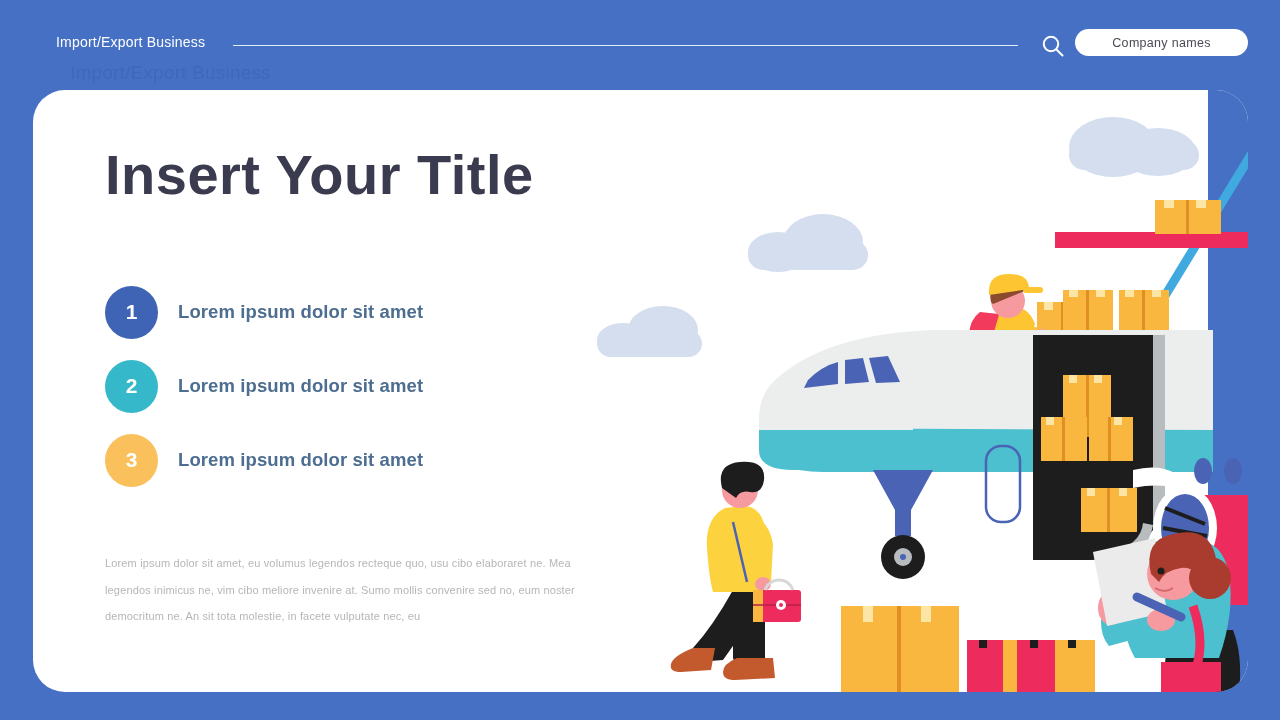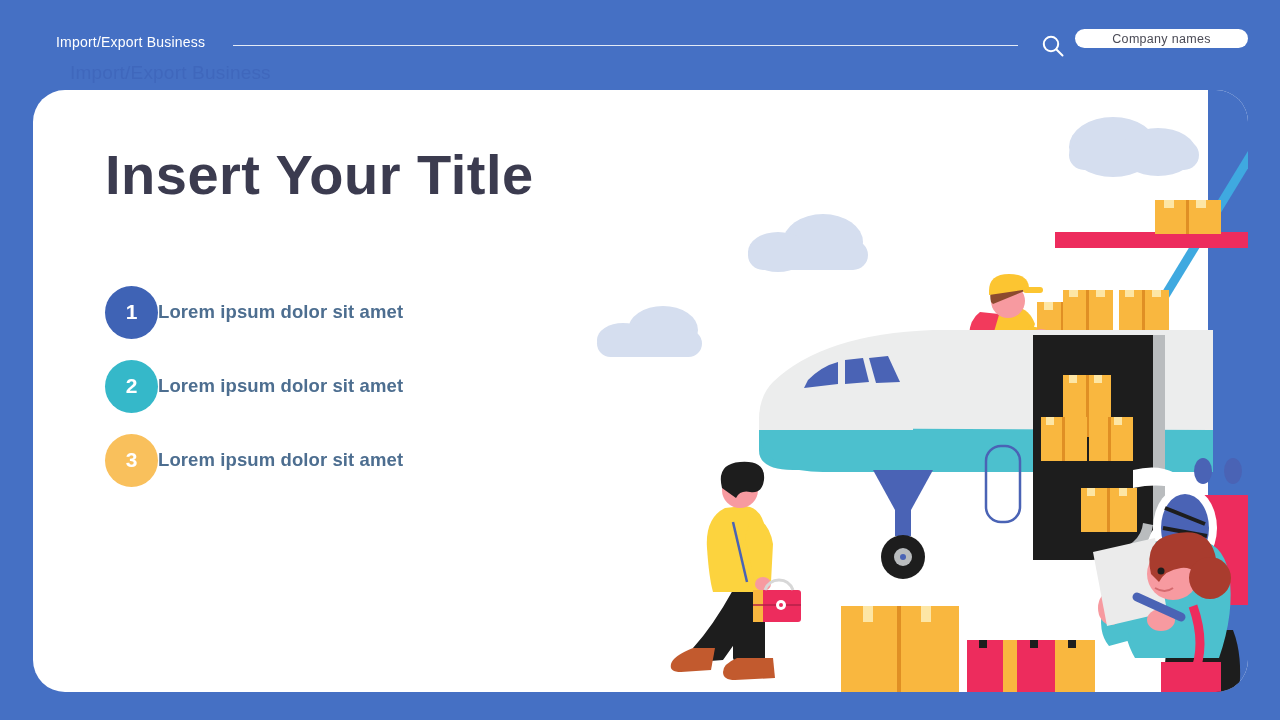--- a/index.html
+++ b/index.html
@@ -27,21 +27,21 @@
   }
   .header-rule {
     position:absolute; left:233px; top:45px; width:785px; height:1px;
     background:#ffffff; opacity:.85;
   }
   .search-icon {
     position:absolute; left:1040px; top:33px; width:26px; height:26px;
   }
   .company-pill {
     position:absolute; left:1075px; top:29px;
-    width:173px; height:19px; border-radius:17px;
+    width:173px; height:27px; border-radius:17px;
     background:#ffffff; color:#4a4a55;
     font-size:12.5px; display:flex; align-items:center; justify-content:center;
     letter-spacing:.3px; cursor:pointer; border:none;
     font-family:"Liberation Sans", sans-serif;
   }
 
   
   .card {
     position:absolute; left:33px; top:90px;
     width:1215px; height:602px;
@@ -61,21 +61,21 @@
   .bullet {
     width:53px; height:53px; border-radius:50%;
     flex:0 0 53px;
     display:flex; align-items:center; justify-content:center;
     color:#ffffff; font-size:21px; font-weight:bold;
   }
   .bullet-1 { background:#3f63b5; }
   .bullet-2 { background:#35b8c9; }
   .bullet-3 { background:#f9c05c; }
   .bullet-label {
-    font-size:18.5px; font-weight:bold;
+    margin-left:20px; font-size:18.5px; font-weight:bold;
     color:#4d6e90; letter-spacing:.1px;
   }
 
   .body-copy {
     position:absolute; left:72px; top:460px; width:500px;
     font-size:11px; color:#b6b6b6; line-height:2.42;
     letter-spacing:.15px;
   }
 
   
@@ -313,14 +313,15 @@
       <div class="bullet-label">Lorem ipsum dolor sit amet</div>
     </div>
 
     <div class="list-item">
       <div class="bullet bullet-3">3</div>
       <div class="bullet-label">Lorem ipsum dolor sit amet</div>
     </div>
 
   </div>
 
+  <p class="body-copy">Lorem  ipsum dolor sit amet, eu volumus legendos recteque quo, usu cibo elaboraret ne. Mea legendos inimicus ne, vim cibo meliore invenire at. Sumo  mollis convenire sed no, eum noster democritum ne. An sit tota molestie, in facete vulputate nec, eu</p>
 
 </div>
 
 </body></html>

